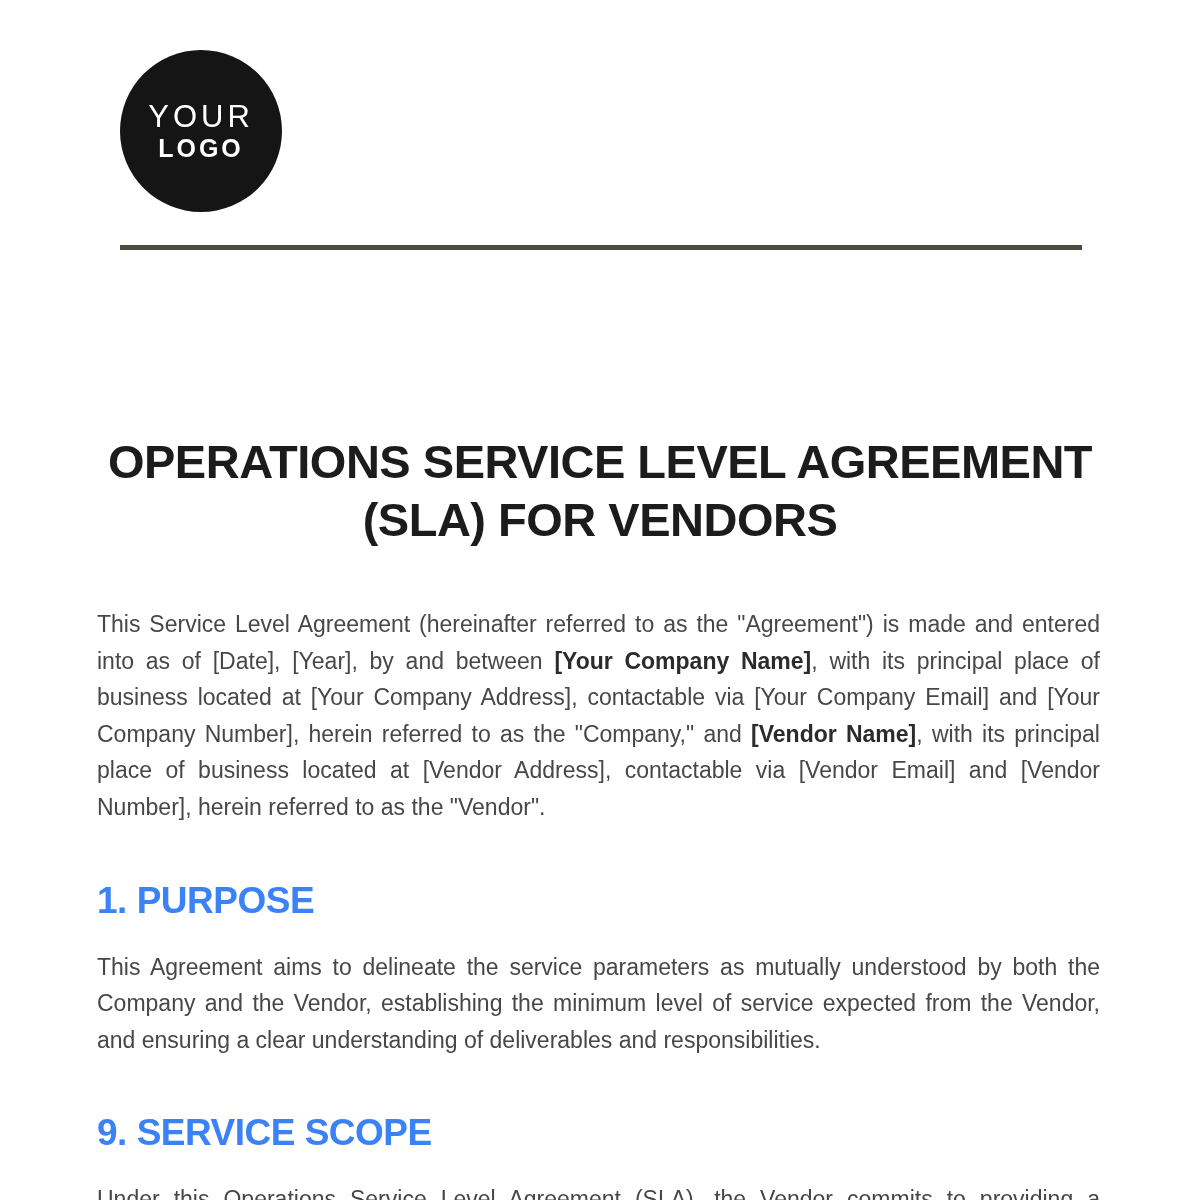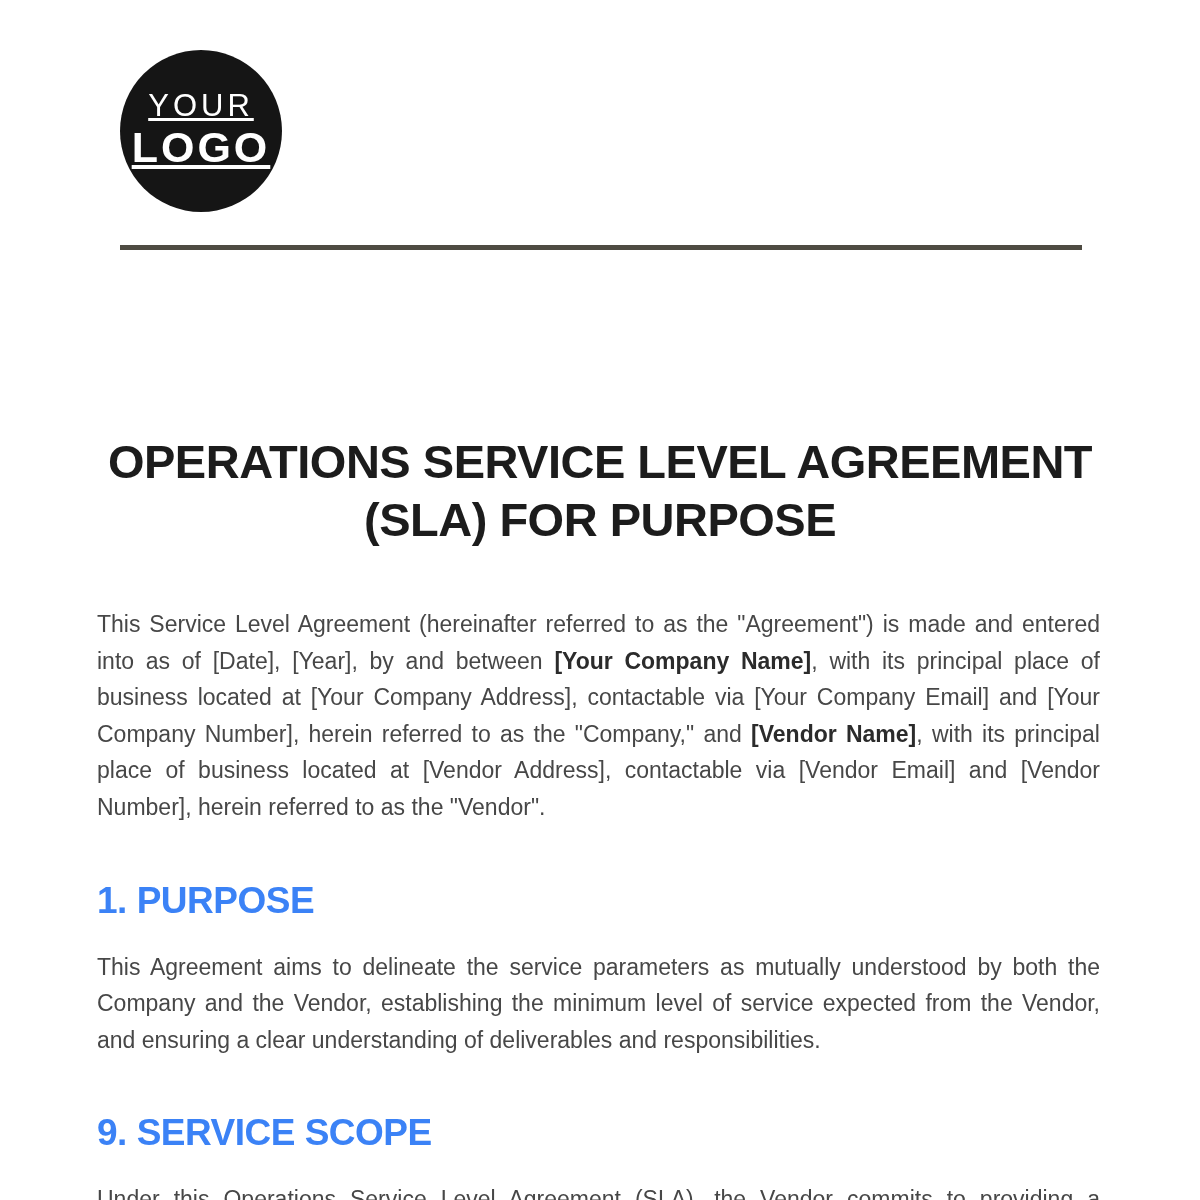--- a/index.html
+++ b/index.html
@@ -12,24 +12,23 @@
   }
   .page { position: relative; width: 1200px; height: 1200px; background: #ffffff; }
 
   
   .hdr { display: flex; justify-content: space-between; align-items: flex-start; padding: 50px 115px 0 120px; }
   .logo {
     width: 162px; height: 162px; border-radius: 50%;
     background: #151515; color: #ffffff;
     display: flex; flex-direction: column; align-items: center; justify-content: center;
     flex: 0 0 auto;
-    text-decoration: underline;
   }
   .logo-l1 { font-size: 31px; font-weight: 400; letter-spacing: 4px; line-height: 1.1; }
-  .logo-l2 { font-size: 43px; font-weight: 700; letter-spacing: 3px; line-height: 1.15; }
+  .logo-l2 { font-size: 25px; font-weight: 700; letter-spacing: 3px; line-height: 1.15; }
   .contact { text-align: right; padding-top: 9px; }
   .contact-line { font-size: 21px; color: #1e1e1e; line-height: 21px; margin-bottom: 21px; }
   .contact-line:last-child { margin-bottom: 0; }
 
   .divider { border: none; height: 5px; background: #4e4b42; margin: 33px 118px 0 120px; }
 
   
   .title {
     margin: 183px 95px 0 95px;
     text-align: center;
@@ -66,21 +65,21 @@
     <div class="logo" style="background: rgb(21, 21, 21);">
       <span class="logo-l1">YOUR</span>
       <span class="logo-l2">LOGO</span>
     </div>
   </header>
 
   <hr class="divider" style="background: rgb(78, 75, 66);">
 
   <h1 class="title">
     <span class="title-line">OPERATIONS SERVICE LEVEL AGREEMENT</span>
-    <span class="title-line">(SLA) FOR PURPOSE</span>
+    <span class="title-line">(SLA) FOR VENDORS</span>
   </h1>
 
   <main class="content">
 
     <p class="para intro"><span>This Service Level Agreement (hereinafter referred to as the "Agreement") is made and entered into as of [Date], [Year], by and between </span><span class="b">[Your Company Name]</span><span>, with its principal place of business located at [Your Company Address], contactable via [Your Company Email] and [Your Company Number], herein referred to as the "Company," and </span><span class="b">[Vendor Name]</span><span>, with its principal place of business located at [Vendor Address], contactable via [Vendor Email] and [Vendor Number], herein referred to as the "Vendor".</span></p>
 
     <section>
       <h2 class="sec-h">1. PURPOSE</h2>
       <p class="para">This Agreement aims to delineate the service parameters as mutually understood by both the Company and the Vendor, establishing the minimum level of service expected from the Vendor, and ensuring a clear understanding of deliverables and responsibilities.</p>
     </section>

